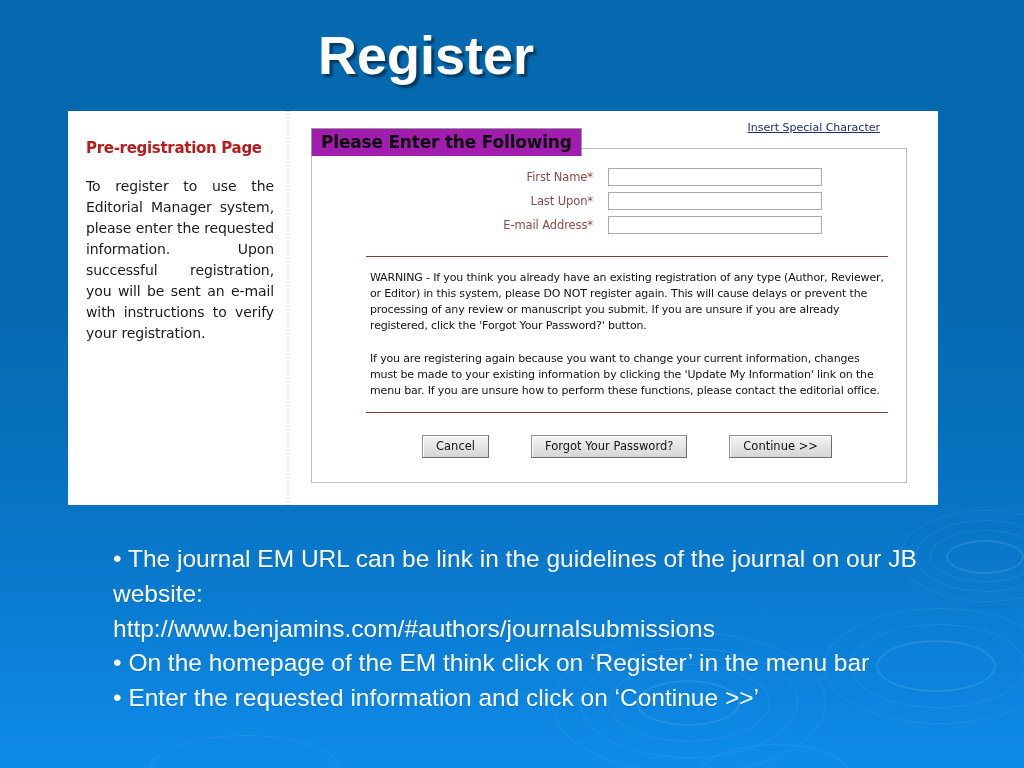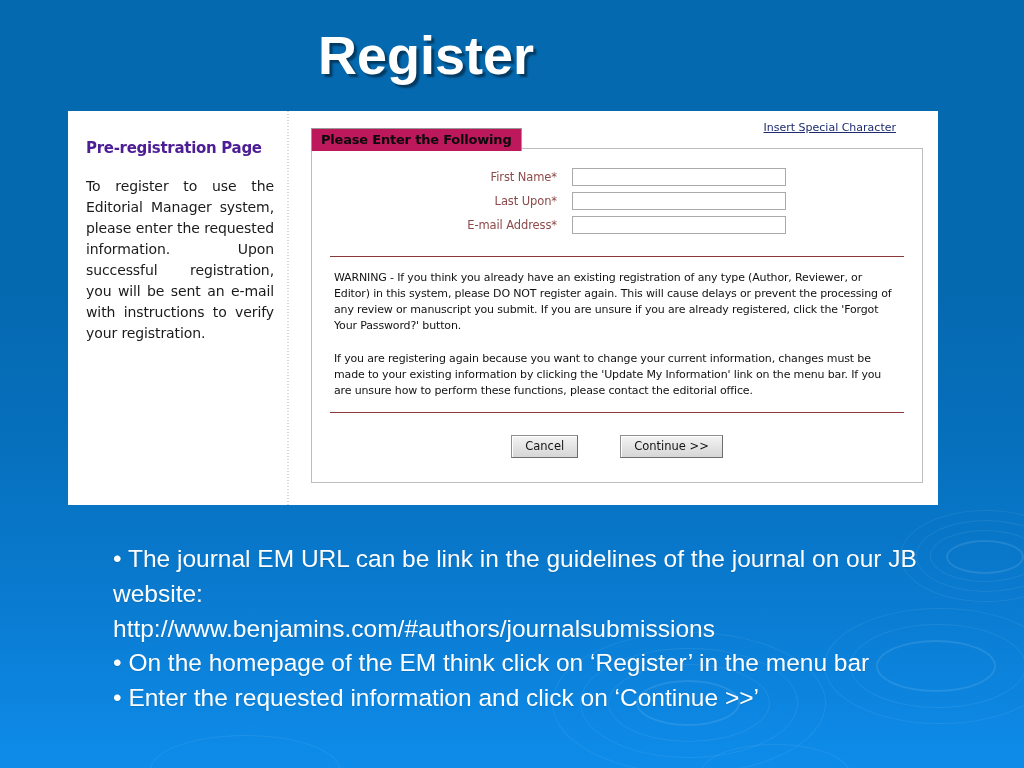--- a/index.html
+++ b/index.html
@@ -64,21 +64,21 @@
     left: 0;
     top: 0;
     width: 220px;
     height: 100%;
     padding: 28px 14px 0 18px;
   }
   .sb-heading {
     font-family: "DejaVu Sans", sans-serif;
     font-size: 15px;
     font-weight: bold;
-    color: #4c1d95;
+    color: #b91c1c;
     line-height: 1.28;
     letter-spacing: -0.3px;
   }
   .sb-body {
     margin-top: 18px;
     font-family: "DejaVu Sans", sans-serif;
     font-size: 14px;
     color: #1a1a1a;
     line-height: 1.5;
     text-align: justify;
@@ -96,59 +96,60 @@
         180deg,
         #d8d8d8 0px, #d8d8d8 1px,
         #ffffff 1px, #ffffff 3px);
   }
 
   
   .shot-main {
     position: absolute;
     left: 228px;
     top: 0;
-    right: 0;
+    right: 16px;
     height: 100%;
   }
 
   .special-link {
     position: absolute;
     right: 42px;
     top: 10px;
     font-family: "DejaVu Sans", sans-serif;
     font-size: 11px;
     color: #1f2b6e;
     text-decoration: underline;
     cursor: pointer;
   }
 
   .tab-header {
     position: absolute;
     left: 15px;
     top: 17px;
     padding: 3px 9px 4px 9px;
-    background: #be185d;
+    background: #a21caf;
     border: 1px solid #9a9a9a;
     border-bottom: none;
     font-family: "DejaVu Sans", sans-serif;
-    font-size: 13px;
+    font-size: 17px;
     font-weight: bold;
     color: #0a0a0a;
     z-index: 3;
     letter-spacing: -0.2px;
   }
 
   .form-box {
     position: absolute;
     left: 15px;
     top: 37px;
     right: 15px;
     bottom: 22px;
     border: 1px solid #bdbdbd;
     background: #ffffff;
+    padding-left: 36px;
   }
 
   .field-rows {
     margin-top: 19px;
   }
   .field-row {
     display: flex;
     align-items: center;
     margin-bottom: 6px;
   }
@@ -289,20 +290,21 @@
 
       <div class="warn-wrap">
         <p class="warn-p">WARNING - If you think you already have an existing registration of any type (Author, Reviewer, or Editor) in this system, please DO NOT register again. This will cause delays or prevent the processing of any review or manuscript you submit. If you are unsure if you are already registered, click the 'Forgot Your Password?' button.</p>
         <p class="warn-p">If you are registering again because you want to change your current information, changes must be made to your existing information by clicking the 'Update My Information' link on the menu bar. If you are unsure how to perform these functions, please contact the editorial office.</p>
       </div>
 
       <div class="hr-maroon hr-bot"></div>
 
       <div class="btn-row">
         <button class="btn">Cancel</button>
+        <button class="btn">Forgot Your Password?</button>
         <button class="btn">Continue &gt;&gt;</button>
       </div>
 
     </div>
   </div>
 </div>
 
 <div class="bullets">
   <p>• The journal EM URL can be link in the guidelines of the journal on our JB website:
 http://www.benjamins.com/#authors/journalsubmissions</p>

